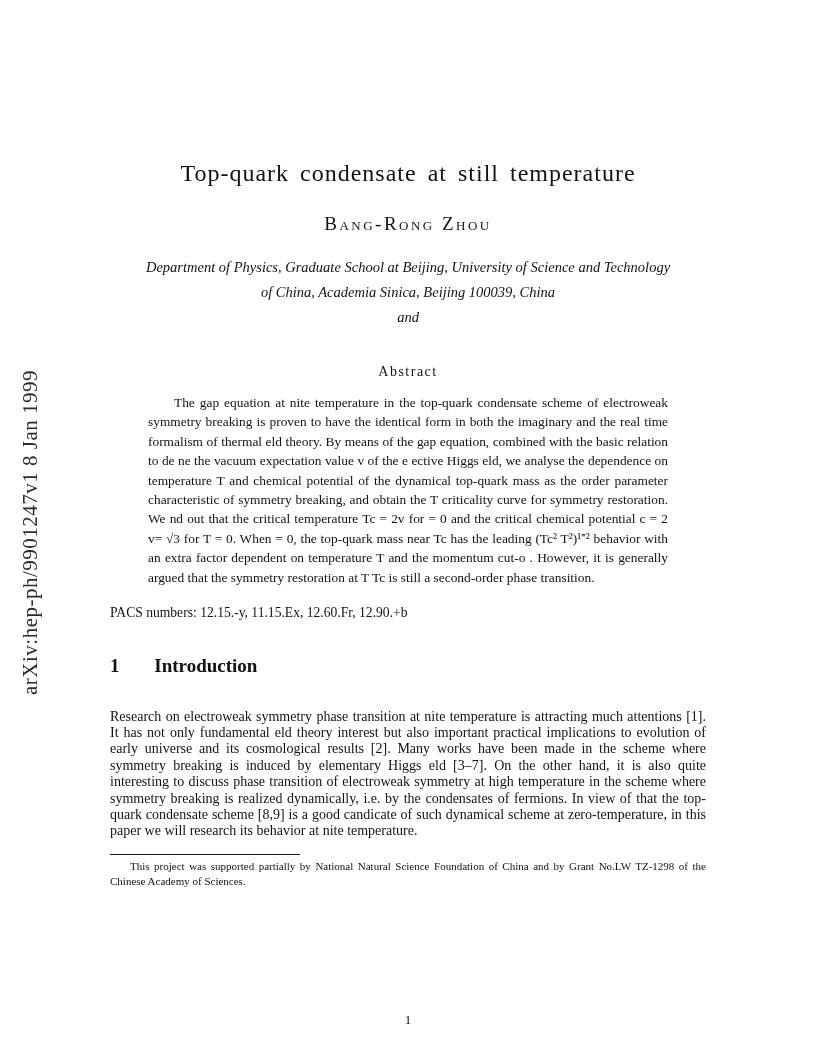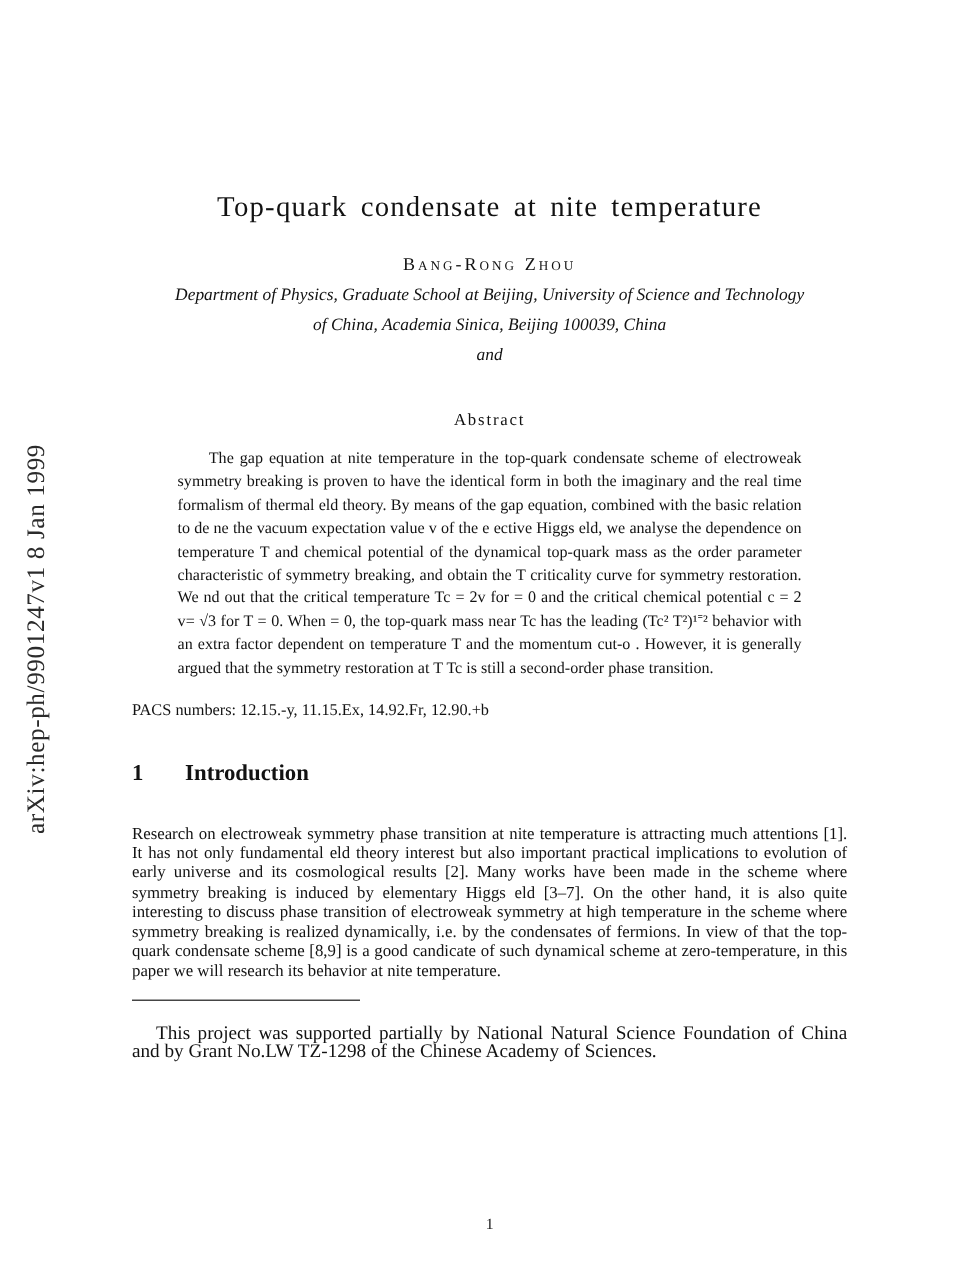--- a/index.html
+++ b/index.html
@@ -36,26 +36,26 @@
     font-size: 24px;
     font-weight: normal;
     line-height: 36px;
     text-align: center;
     letter-spacing: 1px;
     word-spacing: 4px;
   }
   .author {
     margin-top: 22px;
     text-align: center;
-    font-size: 15px;
+    font-size: 19px;
     font-variant: small-caps;
     letter-spacing: 2.5px;
   }
   .affiliation {
-    margin-top: 4px;
+    margin-top: 20px;
     text-align: center;
     font-style: italic;
     font-size: 14.5px;
     line-height: 25px;
   }
   .abstract-heading {
     margin-top: 34px;
     text-align: center;
     font-size: 14px;
     letter-spacing: 1.5px;
@@ -90,22 +90,22 @@
     font-size: 14px;
     line-height: 16.4px;
     text-align: justify;
   }
   .footnote-rule {
     margin-top: 14px;
     width: 190px;
     border-top: 1px solid #181818;
   }
   .footnote {
-    margin-top: 20px;
-    font-size: 16px;
+    margin-top: 4px;
+    font-size: 11px;
     line-height: 15.5px;
     text-align: justify;
     text-indent: 20px;
   }
   .page-number {
     position: absolute;
     top: 1012px;
     left: 0;
     right: 0;
     text-align: center;
@@ -115,36 +115,36 @@
 </head>
 <body>
 
 <div class="page">
 
   <div class="arxiv-sidebar">arXiv:hep-ph/9901247v1  8 Jan 1999</div>
 
   <div class="content">
 
     <h1 class="title">
-      <span style="display:block">Top-quark condensate at nite temperature</span>
+      <span style="display:block">Top-quark condensate at still temperature</span>
     </h1>
 
     <div class="author">Bang-Rong Zhou</div>
 
     <div class="affiliation">
       <div>Department of Physics, Graduate School at Beijing, University of Science and Technology</div>
       <div>of China, Academia Sinica, Beijing 100039, China</div>
       <div>and</div>
     </div>
 
     <div class="abstract-heading">Abstract</div>
 
     <p class="abstract-body">The gap equation at nite temperature in the top-quark condensate scheme of electroweak symmetry breaking is proven to have the identical form in both the imaginary and the real time formalism of thermal eld theory. By means of the gap equation, combined with the basic relation to de ne the vacuum expectation value v of the e ective Higgs eld, we analyse the dependence on temperature T and chemical potential  of the dynamical top-quark mass as the order parameter characteristic of symmetry breaking, and obtain the  T criticality curve for symmetry restoration. We nd out that the critical temperature Tc = 2v for  = 0 and the critical chemical potential c = 2 v= √3 for T = 0. When  = 0, the top-quark mass near Tc has the leading (Tc² T²)¹⁼² behavior with an extra factor dependent on temperature T and the momentum cut-o . However, it is generally argued that the symmetry restoration at T  Tc is still a second-order phase transition.</p>
 
-    <div class="pacs">PACS numbers: 12.15.-y, 11.15.Ex, 14.92.Fr, 12.90.+b</div>
+    <div class="pacs">PACS numbers: 12.15.-y, 11.15.Ex, 12.60.Fr, 12.90.+b</div>
 
 
     <h2 class="section-heading">
       <span class="section-number">1</span>
       <span>Introduction</span>
     </h2>
 
     <p class="intro-paragraph">Research on electroweak symmetry phase transition at nite temperature is attracting much attentions [1]. It has not only fundamental eld theory interest but also important practical implications to evolution of early universe and its cosmological results [2]. Many works have been made in the scheme where symmetry breaking is induced by elementary Higgs eld [3–7]. On the other hand, it is also quite interesting to discuss phase transition of electroweak symmetry at high temperature in the scheme where symmetry breaking is realized dynamically, i.e. by the condensates of fermions. In view of that the top-quark condensate scheme [8,9] is a good candicate of such dynamical scheme at zero-temperature, in this paper we will research its behavior at nite temperature.</p>
 
     <div class="footnote-rule"></div>

